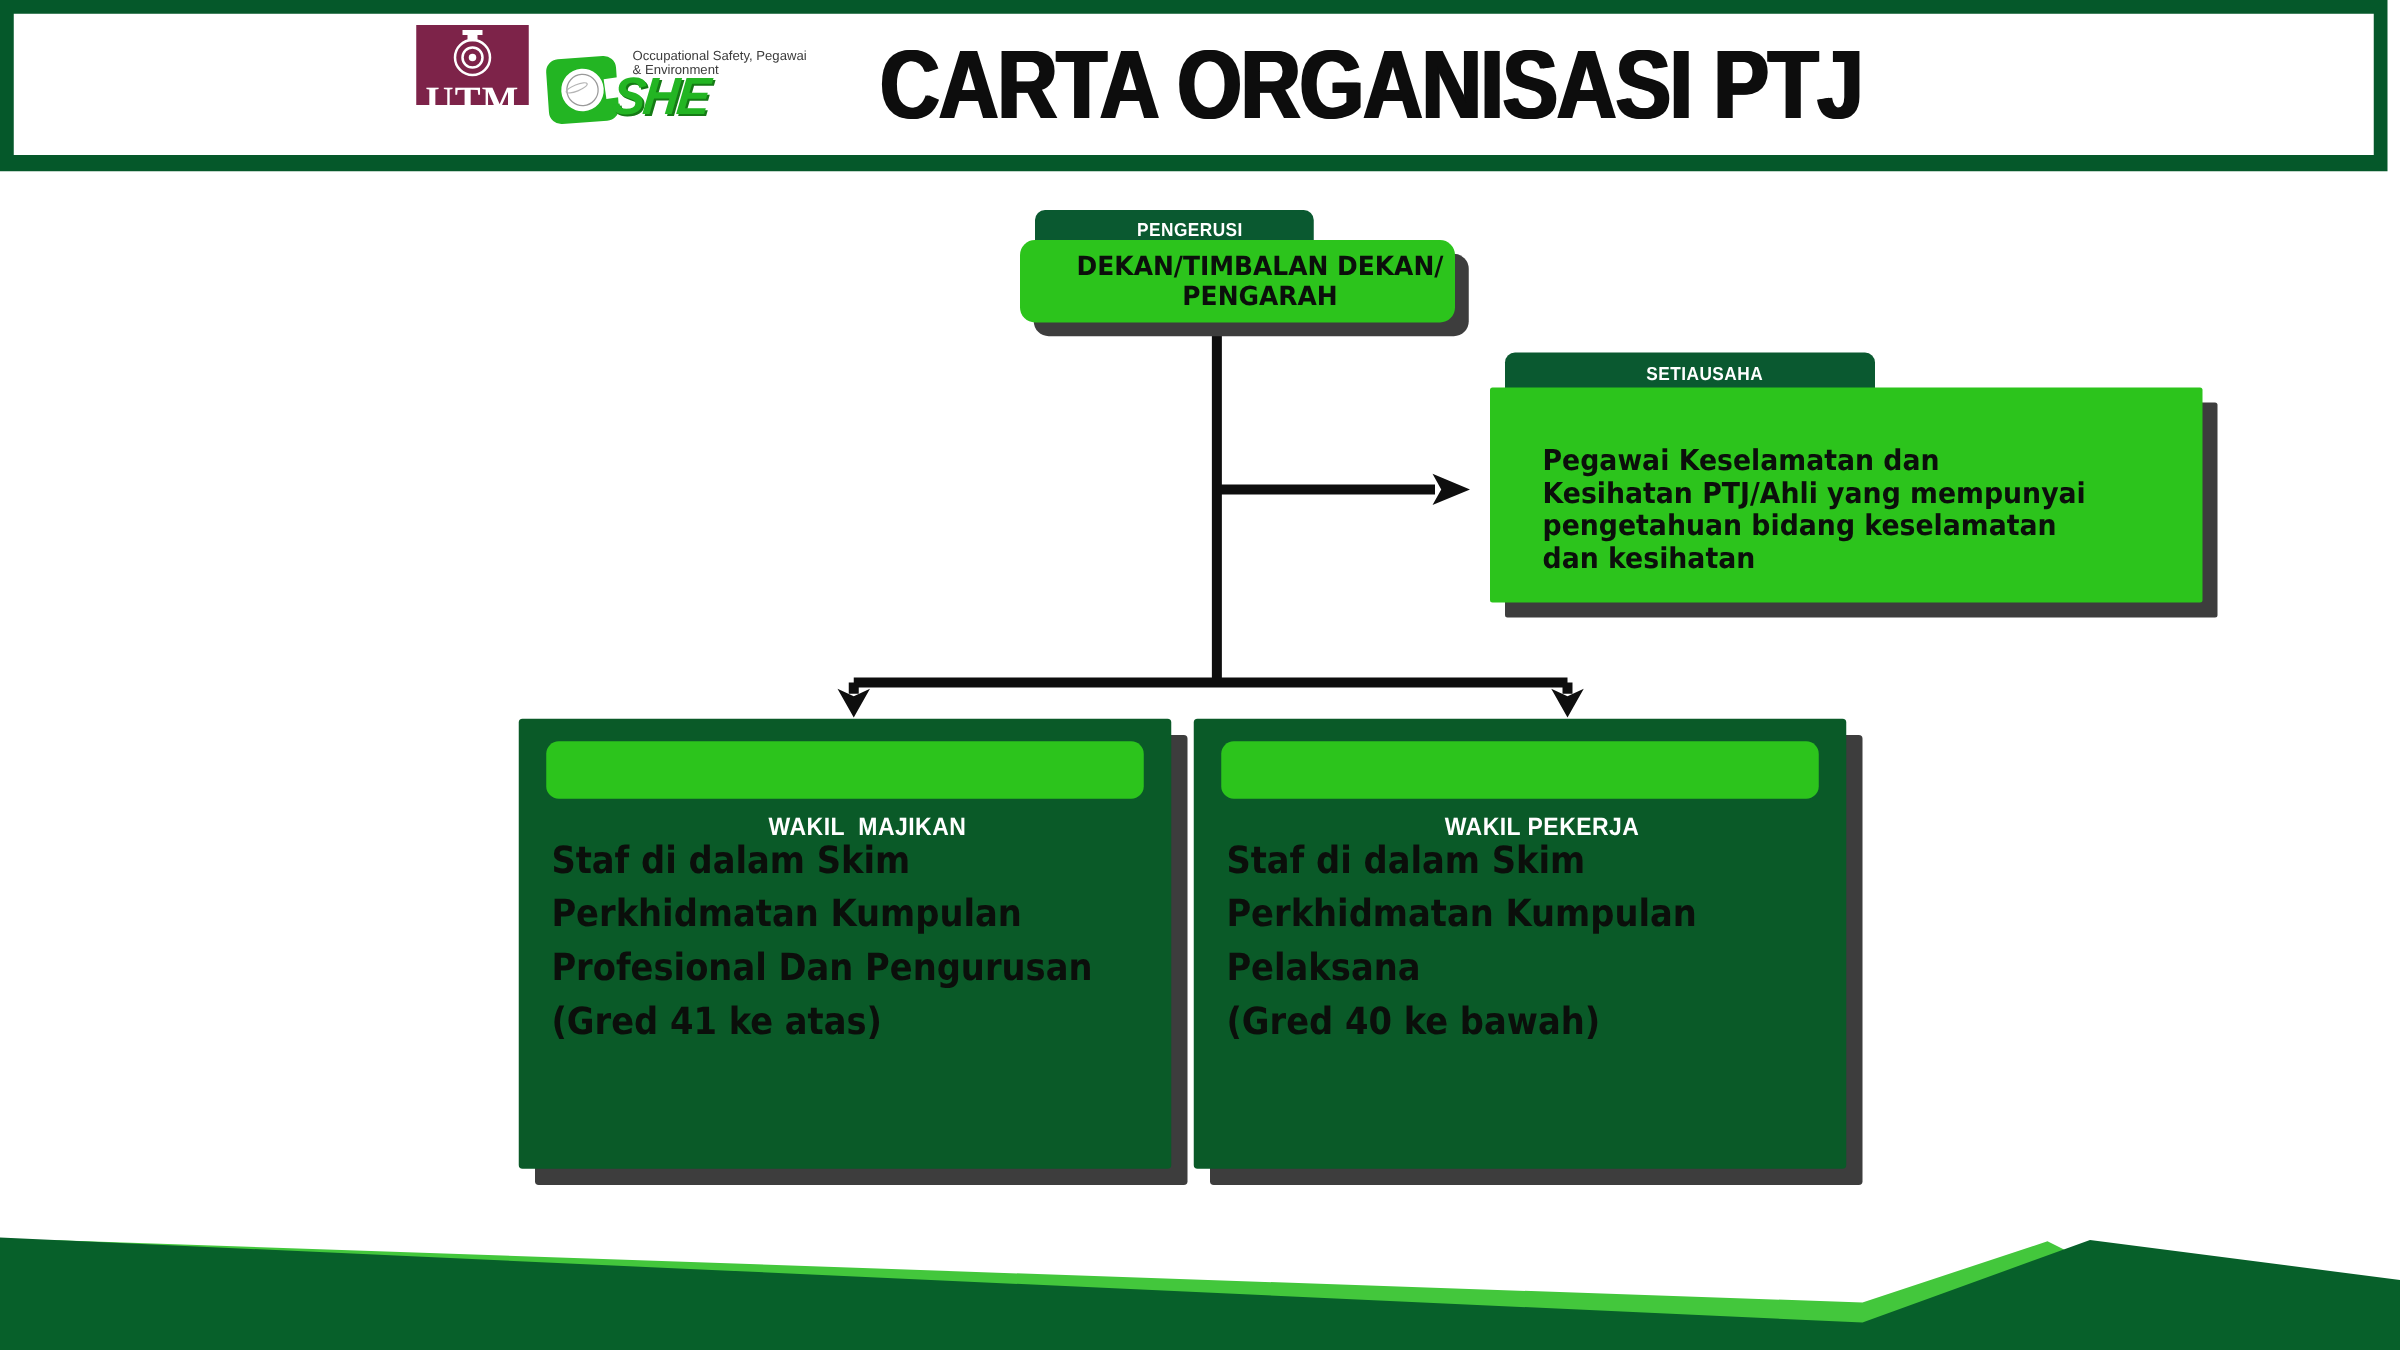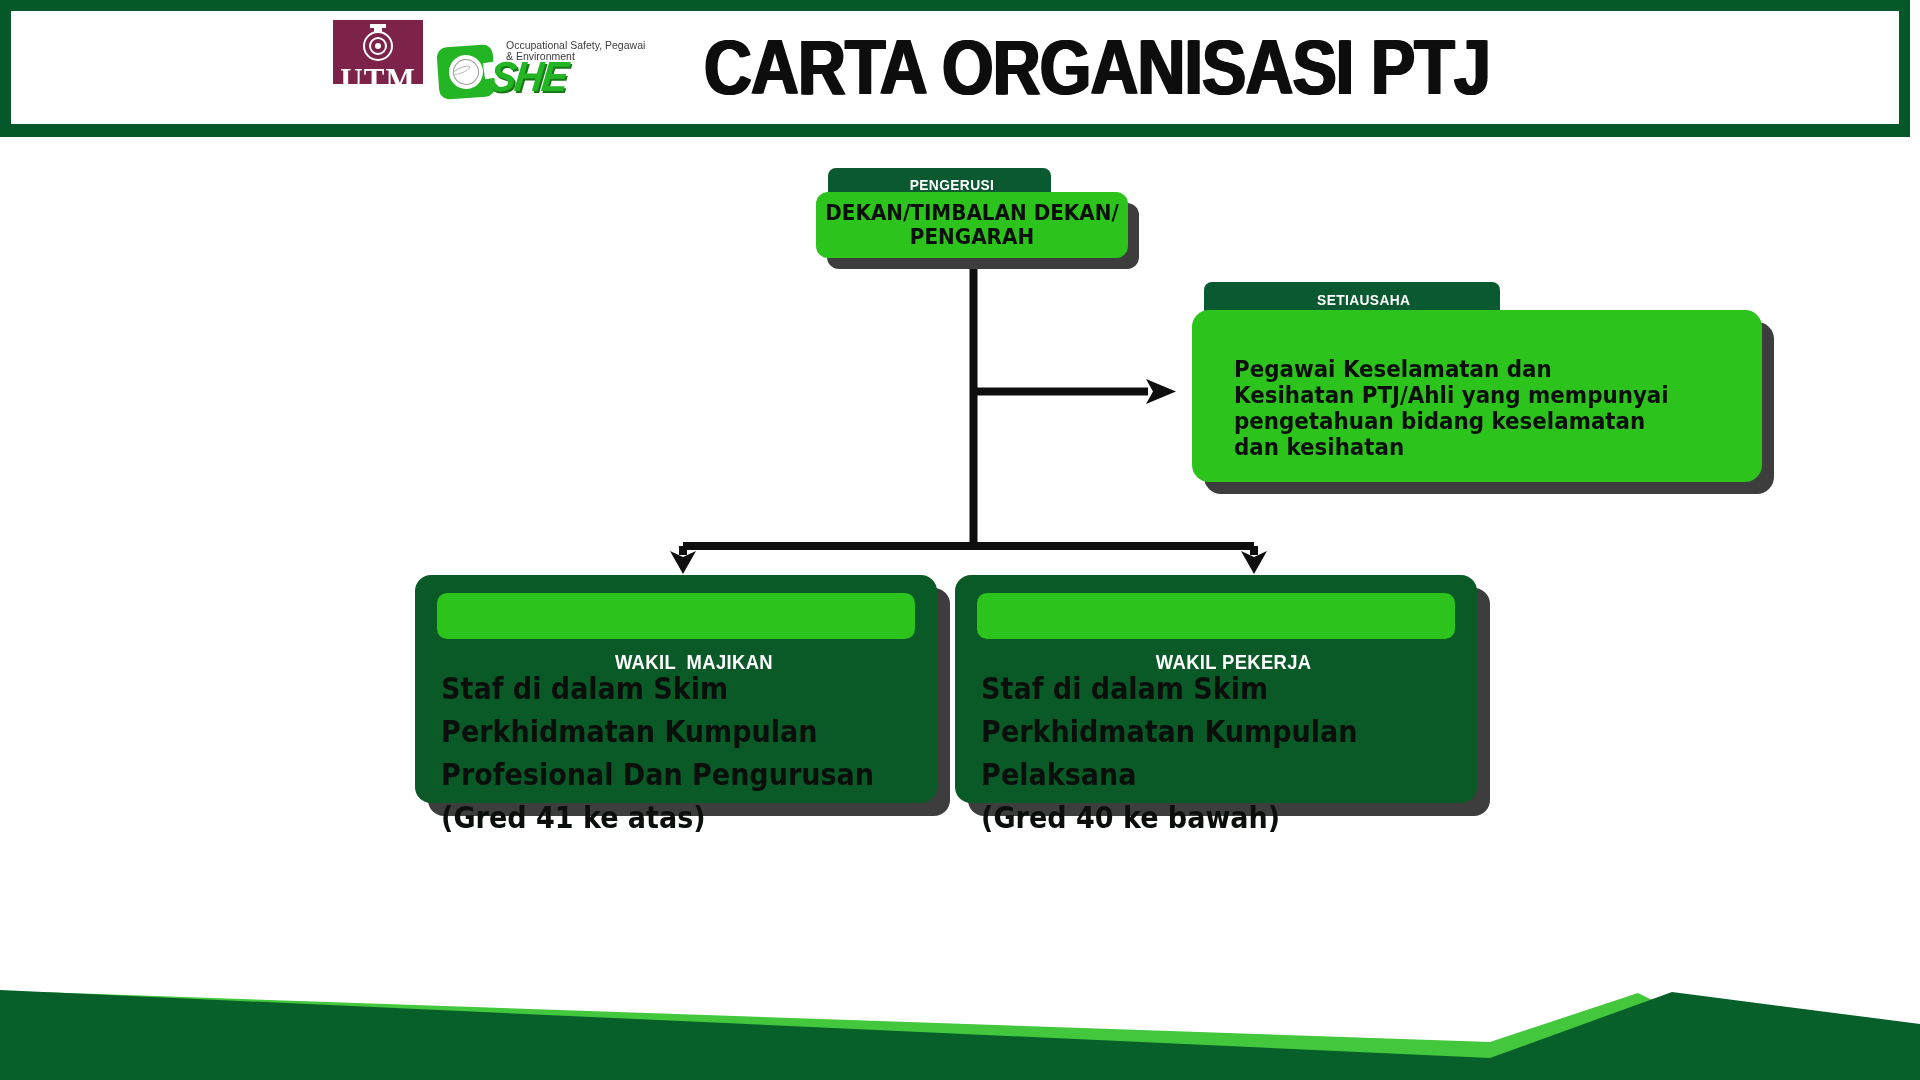--- a/index.html
+++ b/index.html
@@ -45,32 +45,32 @@
 
   
   .tab{position:absolute;background:#0A5930;border-radius:8px;color:#fff;font-weight:700;
        font-size:15px;text-align:center;letter-spacing:.4px;z-index:2;padding-left:24px;}
   .tab span{display:inline-block;transform:scaleX(.92);}
   .tab-pengerusi{left:828px;top:168px;width:199px;height:34px;line-height:34px;}
   .tab-setiausaha{left:1204px;top:282px;width:272px;height:36px;line-height:36px;}
 
   .box-dekan{position:absolute;left:816px;top:192px;width:312px;height:66px;background:#2CC41C;
              border-radius:12px;box-shadow:11px 11px 0 #3D3D3D;z-index:3;
-             display:flex;flex-direction:column;justify-content:center;}
+             display:flex;flex-direction:column;justify-content:center;padding-left:36px;}
   .box-dekan .ln{font-family:"DejaVu Sans","Liberation Sans",sans-serif;font-weight:700;color:#0b0f0b;
                  font-size:21px;line-height:24px;text-align:center;transform:scaleX(.95);white-space:nowrap;}
 
   .box-setiausaha{position:absolute;left:1192px;top:310px;width:570px;height:172px;background:#2CC41C;
-                  border-radius:17px;box-shadow:12px 12px 0 #3D3D3D;z-index:3;box-sizing:border-box;
+                  border-radius:2px;box-shadow:12px 12px 0 #3D3D3D;z-index:3;box-sizing:border-box;
                   padding:46px 0 0 42px;}
   .box-setiausaha .ln{font-family:"DejaVu Sans","Liberation Sans",sans-serif;font-weight:700;color:#0b0f0b;
                       font-size:23px;line-height:26px;white-space:nowrap;transform:scaleX(.93);
                       transform-origin:left center;}
 
-  .panel{position:absolute;top:575px;width:522px;height:228px;background:#0A5A28;border-radius:16px;
+  .panel{position:absolute;top:575px;width:522px;height:360px;background:#0A5A28;border-radius:3px;
          box-shadow:13px 13px 0 #3D3D3D;z-index:3;}
   .panel-majikan{left:415px;}
   .panel-pekerja{left:955px;}
   .panel .bar{position:absolute;left:22px;top:18px;width:478px;height:46px;background:#2CC41C;
               border-radius:10px;color:#fff;font-weight:700;font-size:20px;line-height:46px;
               text-align:center;letter-spacing:.4px;white-space:pre;}
   .panel .bar span{display:inline-block;transform:scaleX(.92);white-space:pre;}
   .panel .body{position:absolute;left:0;right:0;top:92px;text-align:left;}
   .panel .body .ln{font-family:"DejaVu Sans","Liberation Sans",sans-serif;font-weight:700;color:#0b0f0b;
                    font-size:30px;line-height:43px;white-space:nowrap;transform:scaleX(.9);

